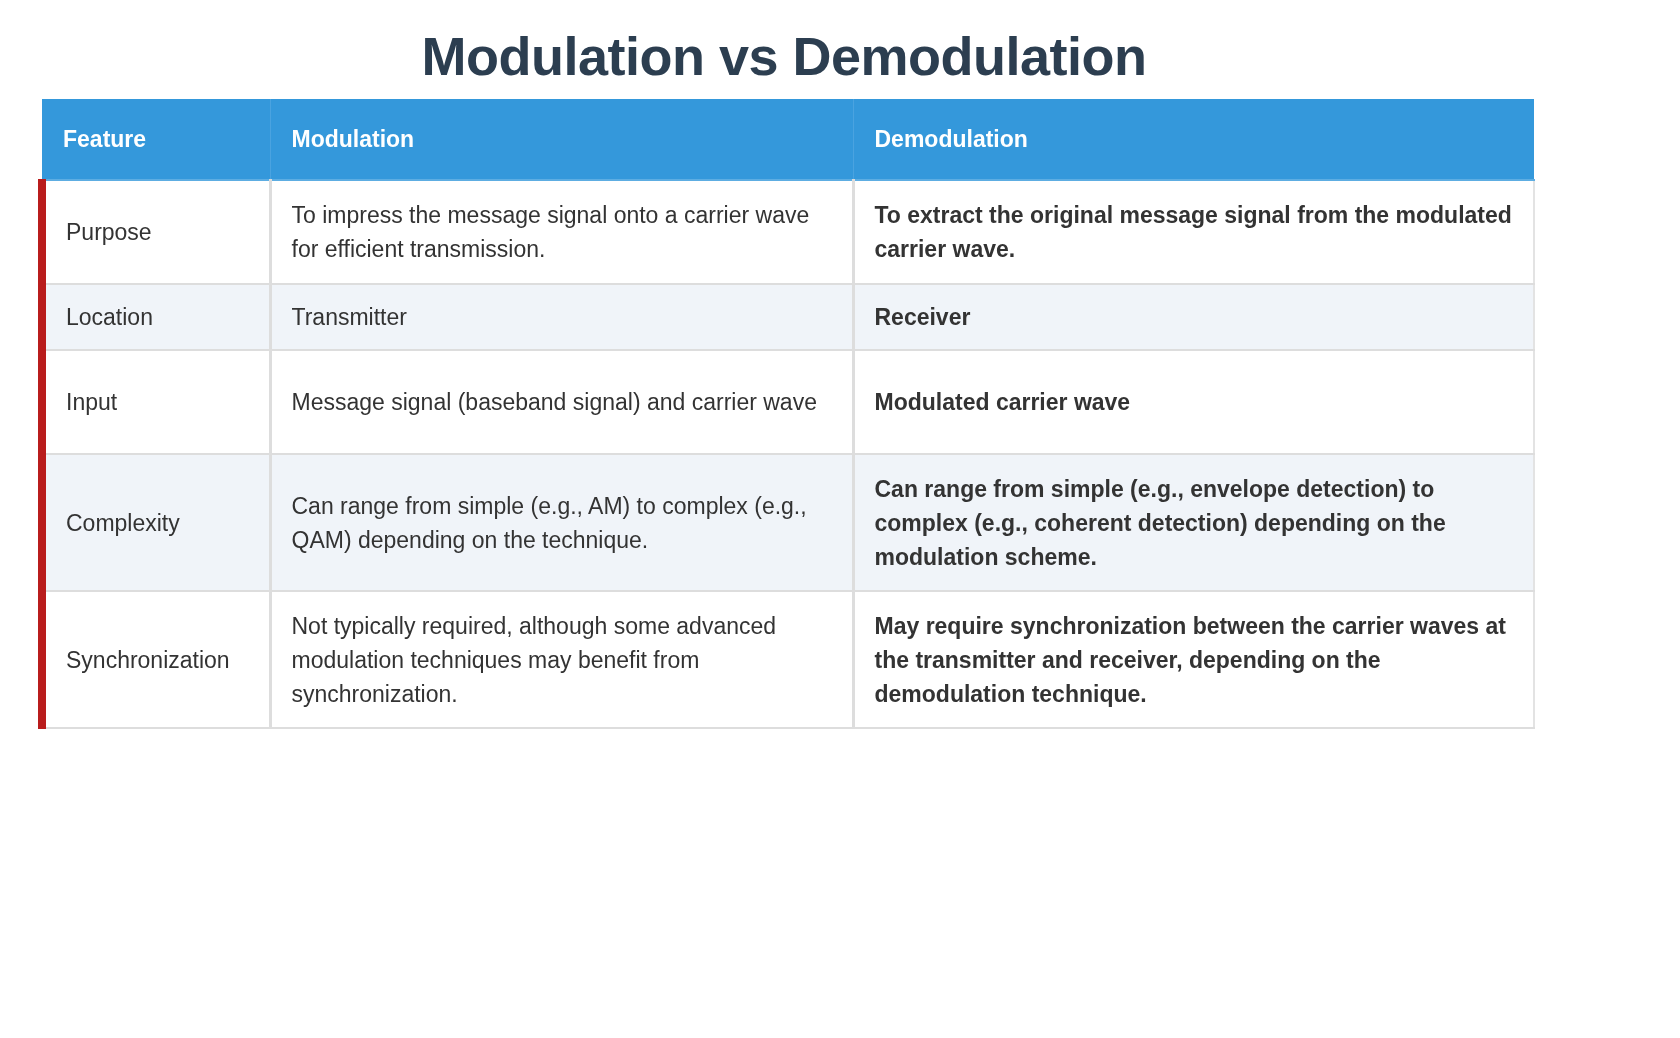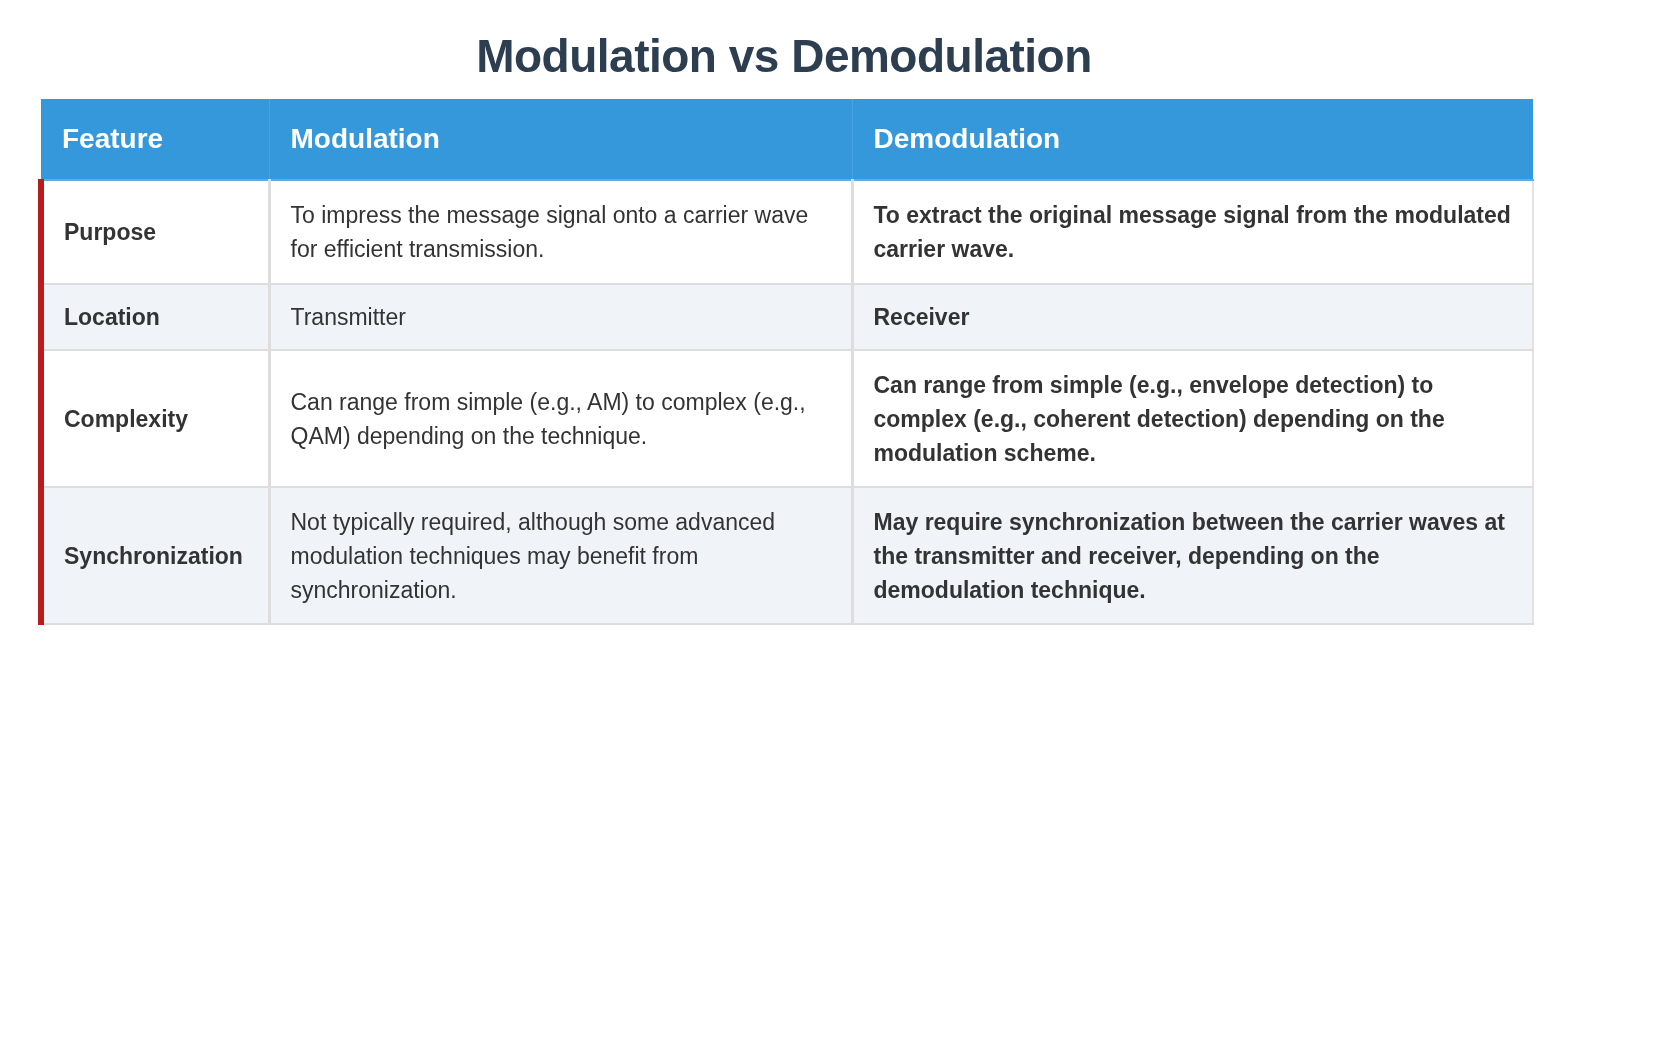--- a/index.html
+++ b/index.html
@@ -13,21 +13,21 @@
     body {
       font-family: "Liberation Sans", "DejaVu Sans", sans-serif;
       color: #333333;
     }
     .page-title {
       position: absolute;
       left: 0;
       top: 26px;
       width: 1568px;
       text-align: center;
-      font-size: 46px;
+      font-size: 54px;
       font-weight: bold;
       color: #2c3e50;
       letter-spacing: -0.5px;
       margin: 0;
       line-height: 60px;
     }
     .comparison-table {
       position: absolute;
       left: 38px;
       top: 99px;
@@ -39,36 +39,36 @@
     .comparison-table col.c1 { width: 228px; }
     .comparison-table col.c2 { width: 583px; }
     .comparison-table col.c3 { width: 681px; }
     .comparison-table thead th {
       background: #3498db;
       color: #ffffff;
       font-weight: bold;
       text-align: left;
       height: 80px;
       padding: 0 21px;
-      font-size: 28px;
+      font-size: 23px;
       border-right: 1px solid #4aa3e0;
       border-bottom: 2px solid #5dade2;
     }
     .comparison-table thead th:last-child { border-right: none; margin-left: 44px; }
     .comparison-table tbody td {
       padding: 0 20px;
       line-height: 34px;
       vertical-align: middle;
       border: 2px solid #dddddd;
       border-left-width: 3px;
       color: #333333;
     }
     .comparison-table tbody td:first-child {
-      font-weight: bold;
-      border-left: 6px solid #b91c1c;
+      font-weight: normal;
+      border-left: 8px solid #b91c1c;
     }
     .comparison-table tbody td:last-child {
       border-right: 2px solid #e3e3e3;
       font-weight: bold;
     }
     .comparison-table tbody tr:nth-child(even) td { background: #f0f4f9; }
     .comparison-table tbody tr:nth-child(odd) td { background: #ffffff; }
     .row-h-108 { height: 104px; }
     .row-h-73 { height: 66px; }
     .row-h-141 { height: 137px; }
@@ -95,20 +95,25 @@
     <tr class="row-h-108">
       <td>Purpose</td>
       <td>To impress the message signal onto a carrier wave for efficient transmission.</td>
       <td>To extract the original message signal from the modulated carrier wave.</td>
     </tr>
     <tr class="row-h-73">
       <td>Location</td>
       <td>Transmitter</td>
       <td>Receiver</td>
     </tr>
+    <tr class="row-h-108">
+      <td>Input</td>
+      <td>Message signal (baseband signal) and carrier wave</td>
+      <td>Modulated carrier wave</td>
+    </tr>
     <tr class="row-h-141">
       <td>Complexity</td>
       <td>Can range from simple (e.g., AM) to complex (e.g., QAM) depending on the technique.</td>
       <td>Can range from simple (e.g., envelope detection) to complex (e.g., coherent detection) depending on the modulation scheme.</td>
     </tr>
     <tr class="row-h-141">
       <td>Synchronization</td>
       <td>Not typically required, although some advanced modulation techniques may benefit from synchronization.</td>
       <td>May require synchronization between the carrier waves at the transmitter and receiver, depending on the demodulation technique.</td>
     </tr>

